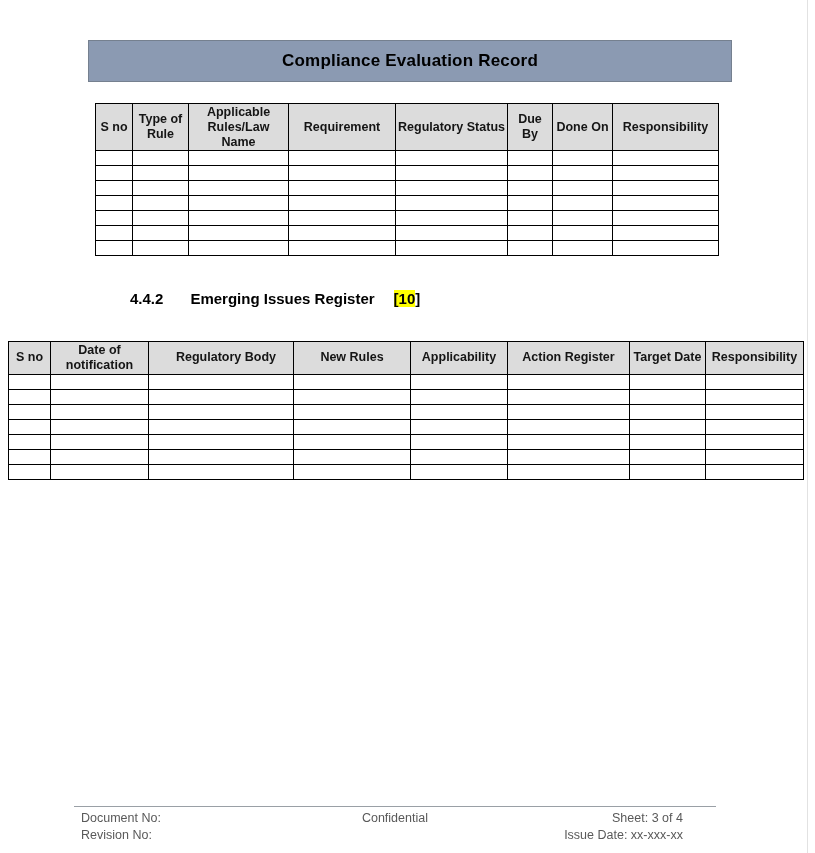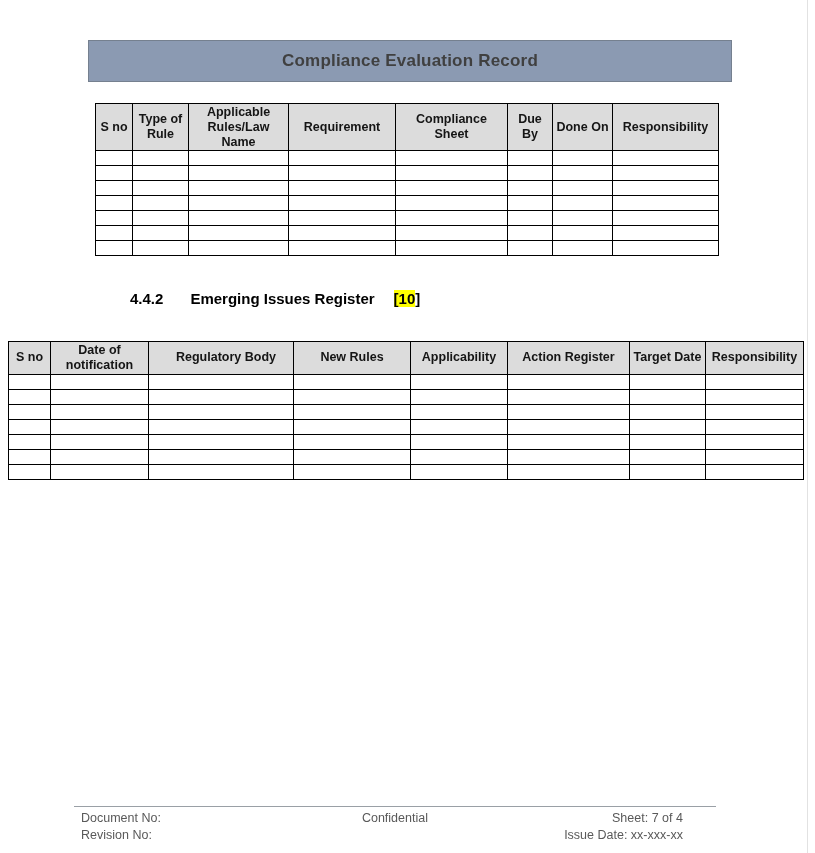--- a/index.html
+++ b/index.html
@@ -20,21 +20,21 @@
 
   
   .banner {
     position: absolute; left: 88px; top: 40px;
     width: 644px; height: 42px;
     background: var(--banner-bg, #8B9AB2);
     border: 1px solid var(--banner-border, #75808F);
     display: flex; align-items: center; justify-content: center;
   }
   .banner-title {
-    color: #404040; font-weight: bold; font-size: 17px;
+    color: #000000; font-weight: bold; font-size: 17px;
     letter-spacing: 0.2px;
   }
 
   
   table {
     border-collapse: collapse;
     table-layout: fixed;
     position: absolute;
     background: #fff;
   }
@@ -113,21 +113,21 @@
   <span class="banner-title">Compliance Evaluation Record</span>
 </div>
 
 <table class="table1">
   <thead>
     <tr>
       <th>S no</th>
       <th>Type of Rule</th>
       <th>Applicable Rules/Law Name</th>
       <th>Requirement</th>
-      <th>Compliance Sheet</th>
+      <th>Regulatory Status</th>
       <th>Due By</th>
       <th>Done On</th>
       <th>Responsibility</th>
     </tr>
   </thead>
   <tbody>
       <tr>
         <td></td>
         <td></td>
         <td></td>
@@ -293,16 +293,16 @@
 
 <div class="footer">
   <div class="footer-col left">
     <div>Document No:</div>
     <div>Revision No:</div>
   </div>
   <div class="footer-col center">
     <div>Confidential</div>
   </div>
   <div class="footer-col right">
-    <div>Sheet: 7 of 4</div>
+    <div>Sheet: 3 of 4</div>
     <div>Issue Date: xx-xxx-xx</div>
   </div>
 </div>
 
 </body></html>

